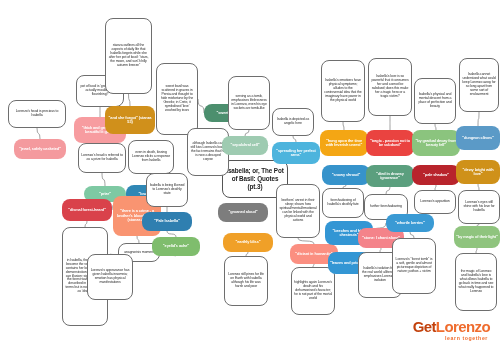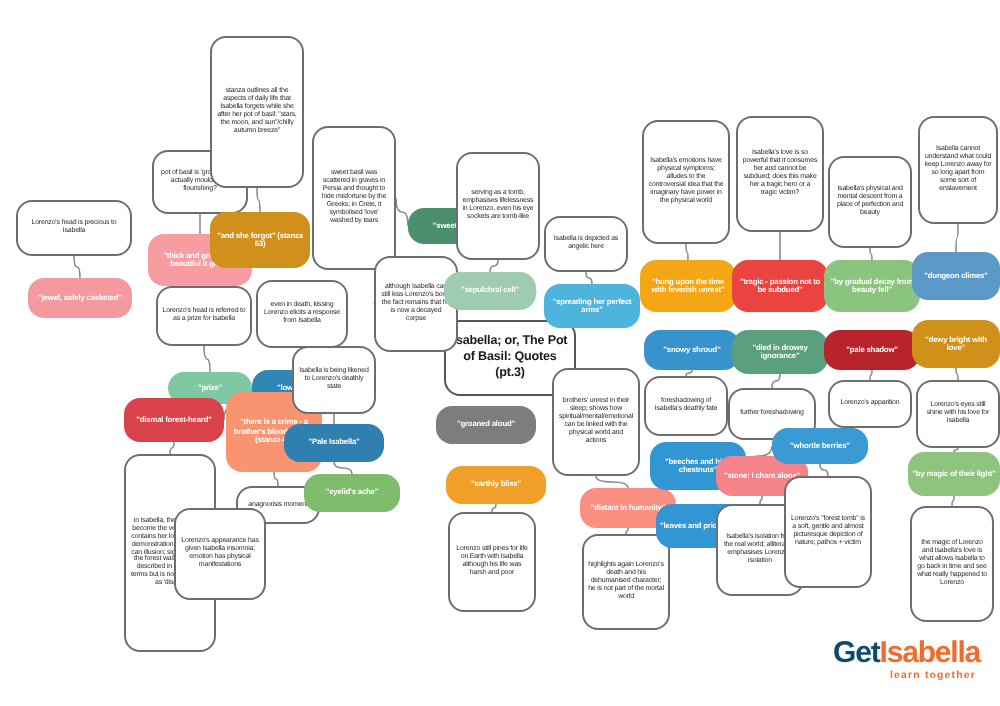--- a/index.html
+++ b/index.html
@@ -51,21 +51,21 @@
     position:absolute;
     right:10px;bottom:8px;
     width:86px;height:30px;
     display:flex;flex-direction:column;
     align-items:flex-end;justify-content:center;
   }
   #logo .lg-main{
     font-size:15px;font-weight:bold;letter-spacing:-0.6px;
     color:#ef6c2e;line-height:1;
   }
-  #logo .lg-main .get{color:#0c4a6e;}
+  #logo .lg-main .get{color:#c2410c;}
   #logo .lg-sub{
     font-size:5.2px;font-weight:bold;color:#ef6c2e;
     letter-spacing:0.6px;margin-top:1px;margin-right:2px;
   }
 </style>
 </head>
 <body>
 
 <div id="canvas">
   <svg id="links">
@@ -268,16 +268,16 @@
       </div>
       <div class="node quote" id="n54" style="left: 454px; top: 226px; width: 46px; height: 22px; background: rgb(143, 196, 126);">
         <span>"by magic of their light"</span>
       </div>
       <div class="node plain" id="n55" style="left: 455px; top: 253px; width: 42px; height: 58px;">
         <span>the magic of Lorenzo and Isabella's love is what allows Isabella to go back in time and see what really happened to Lorenzo</span>
       </div>
     </div>
 
   <div id="logo">
-    <div class="lg-main"><span class="get">Get</span><span>Isabella</span></div>
+    <div class="lg-main"><span class="get">Get</span><span>Lorenzo</span></div>
     <div class="lg-sub">learn together</div>
   </div>
 </div>
 
 </body></html>

